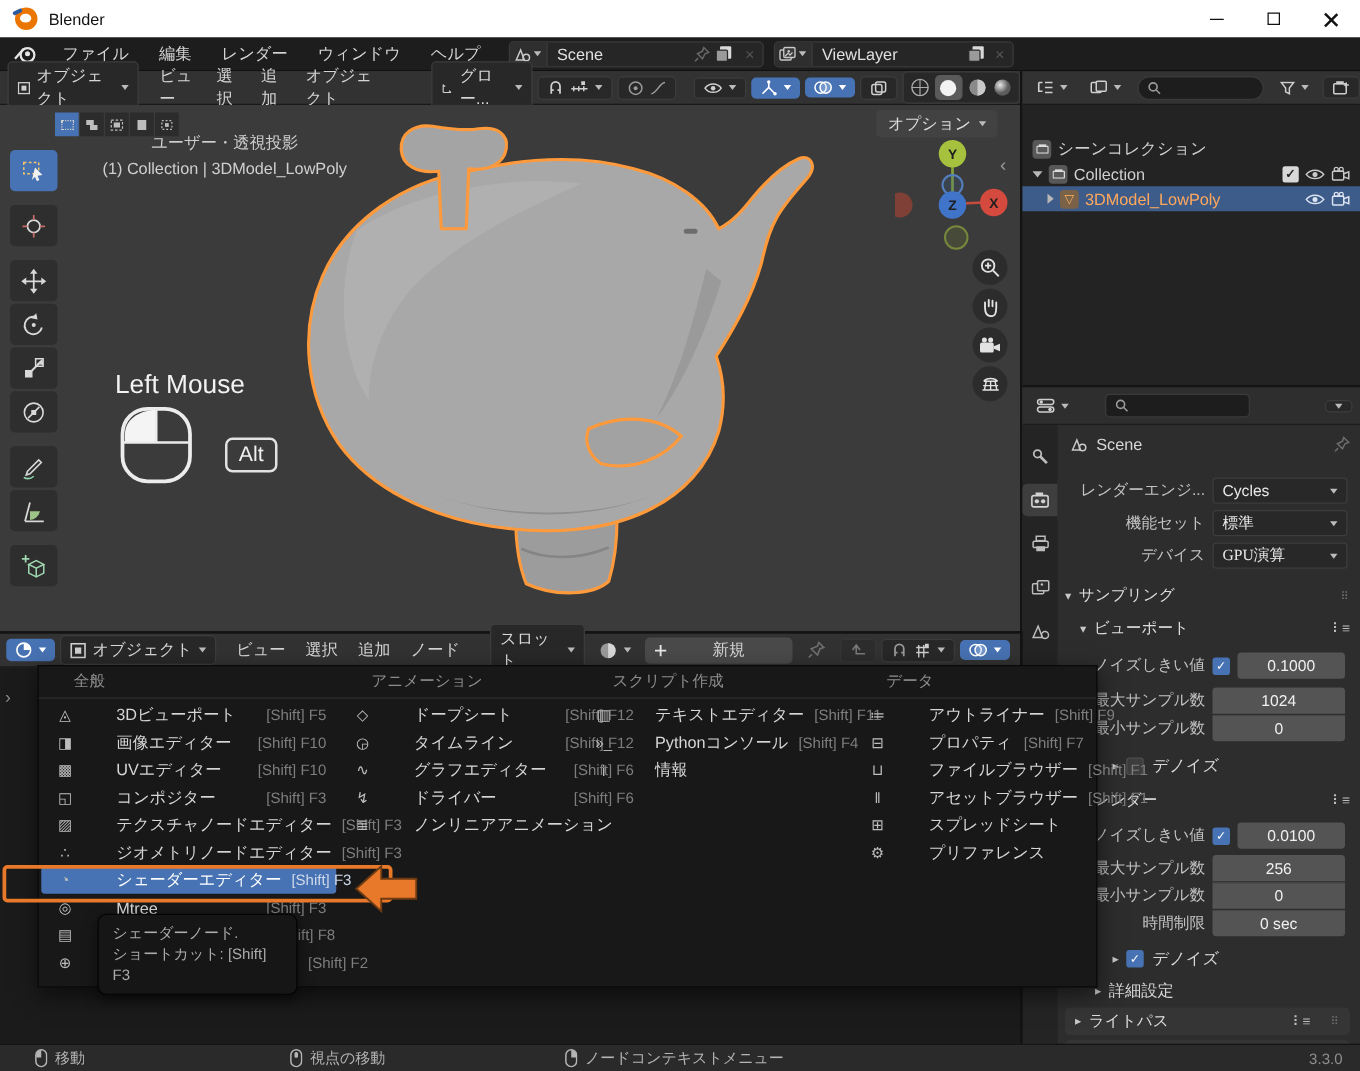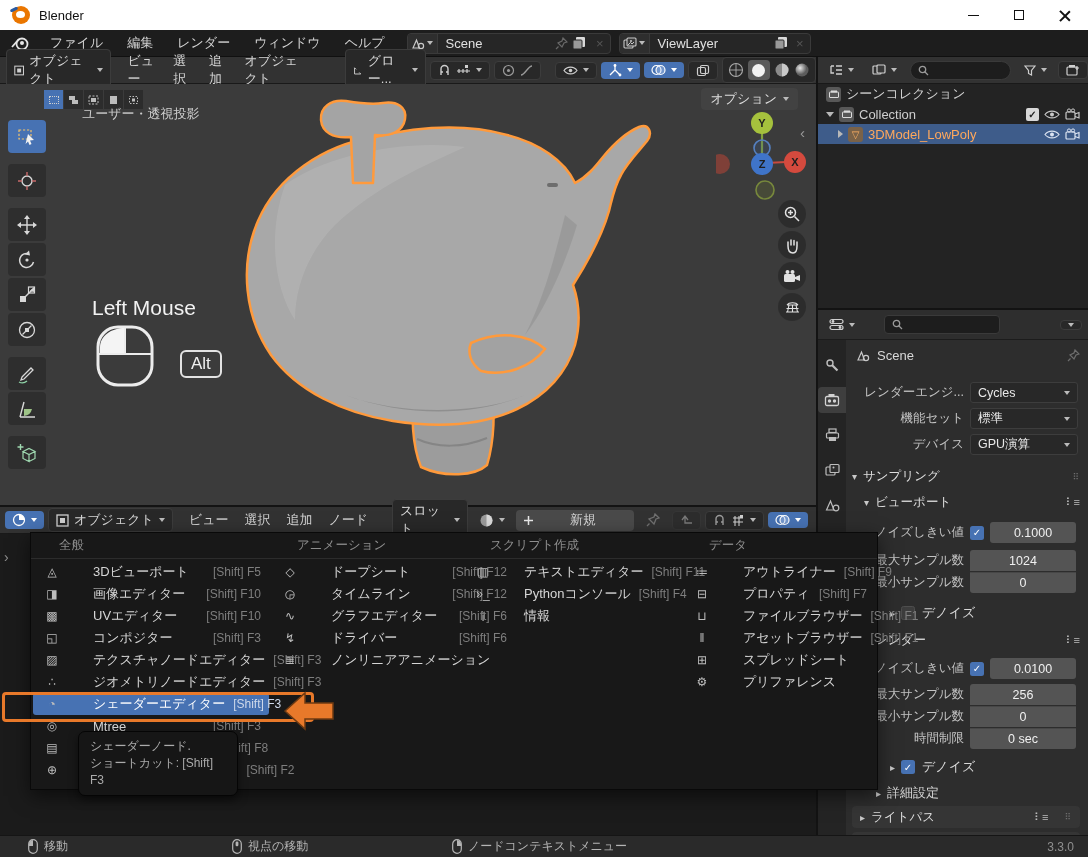--- a/index.html
+++ b/index.html
@@ -320,20 +320,21 @@
           </svg>
         </span>
     </div>
     <div class="opt-btn">
       <span>オプション</span>
         <span class="caret"></span>
     </div>
 
     <div class="abs vp-text" style="left:82px; top:19px;text-align:center;">
       <div>ユーザー・透視投影</div>
+      <div>(1) Collection | 3DModel_LowPoly</div>
     </div>
 
     <div class="toolbar">
       <div class="tool active">
           <svg width="22" height="22" viewBox="0 0 22 22">
             <rect x="3" y="4" width="12" height="9" fill="none" stroke="#f4c36a" stroke-width="1.2" stroke-dasharray="2.2 1.8"></rect>
             <path d="M12,8 l6,6 -4,0.5 1.5,3.5 -2,1 -1.5,-3.6 -2.5,2.6 z" fill="#f2f2f2"></path>
           </svg>
         </div>
       <div class="tool-gap"></div>
@@ -491,21 +492,21 @@
       <span class="caret"></span>
     </div>
     <div class="hbtn dark">
       <svg width="14" height="12" viewBox="0 0 14 12">
           <rect x="1" y="3" width="10" height="8" rx="1" fill="none" stroke="#cfcfcf" stroke-width="1.2"></rect>
           <rect x="3" y="1" width="6" height="2.5" fill="#cfcfcf"></rect>
           <path d="M11,2 V6 M9,4 H13" stroke="#cfcfcf" stroke-width="1.2"></path>
         </svg>
     </div>
   </div>
-  <div style="padding-top:0;">
+  <div style="padding-top:25px;">
     <div class="ol-row">
       <span class="box-chip">
           <svg width="10" height="8" viewBox="0 0 10 8">
             <rect x="0.5" y="2" width="9" height="5.5" rx="0.5" fill="none" stroke="#dcdcdc" stroke-width="1"></rect>
             <rect x="2" y="0.5" width="6" height="2" fill="#dcdcdc"></rect>
           </svg>
         </span>
       <span>シーンコレクション</span>
     </div>
     <div class="ol-row">
@@ -639,21 +640,21 @@
     </div>
     <div class="prow" style="left:0; top:68px; right:10px;">
       <span class="plabel">機能セット</span>
       <div class="pdrop" style="flex:1;">
           <span>標準</span>
           <span class="caret"></span>
         </div>
     </div>
     <div class="prow" style="left:0; top:94px; right:10px;">
       <span class="plabel">デバイス</span>
-      <div class="pdrop" style="flex:1;">
+      <div class="pdrop" style="flex:1;font-family:Liberation Serif, serif;">
           <span>GPU演算</span>
           <span class="caret"></span>
         </div>
     </div>
 
     <div class="prow phead" style="left:6px; top:128px; right:8px;">
       <span style="font-size:10px; color:#c8c8c8;">▾</span>
         <span>サンプリング</span>
         <span class="drag-dots">⠿</span>
     </div>

